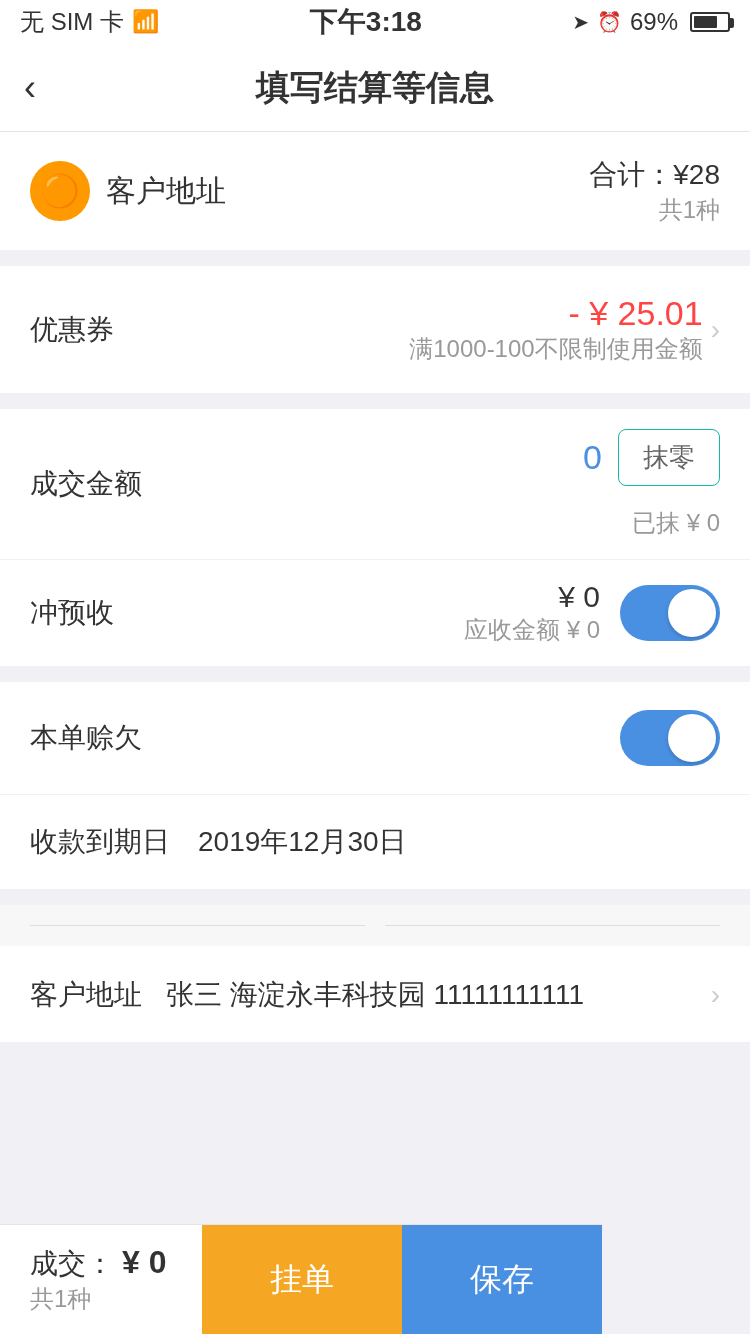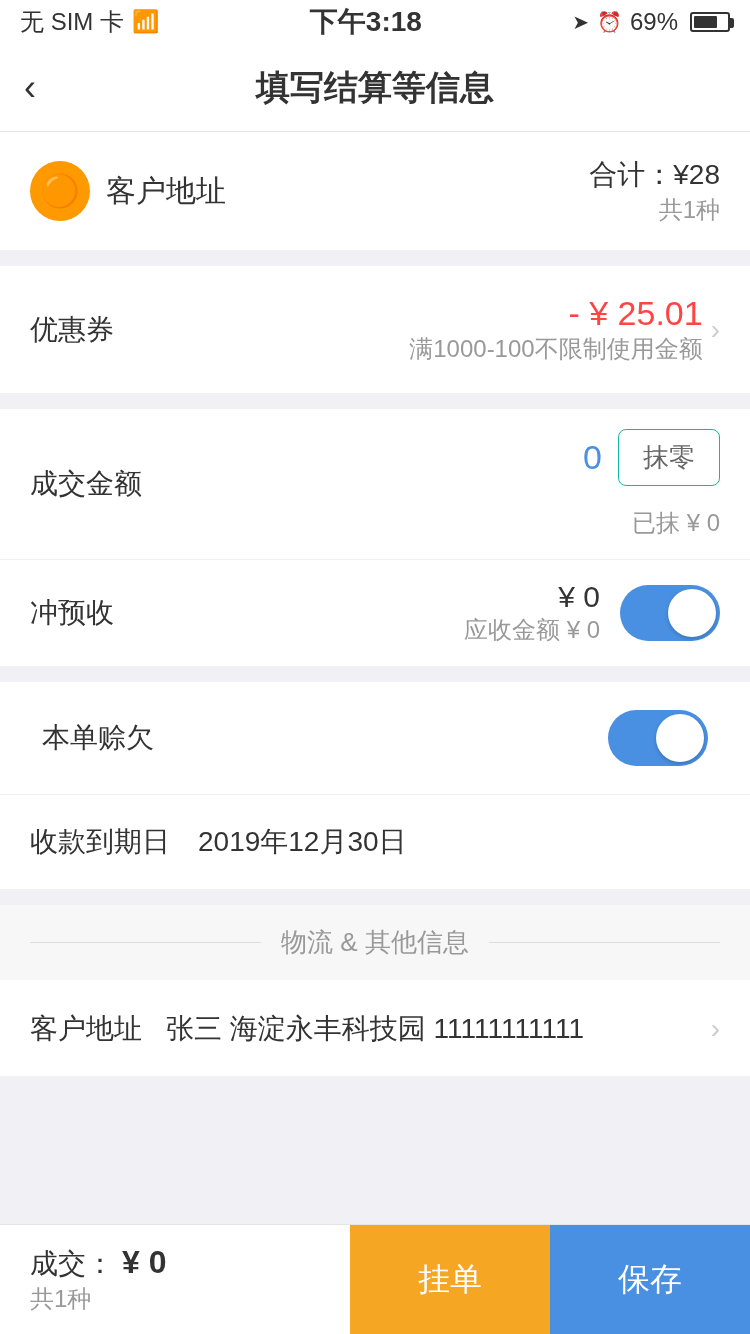--- a/index.html
+++ b/index.html
@@ -229,21 +229,21 @@
       background: #fff;
       box-shadow: 0 2px 4px rgba(0,0,0,0.2);
     }
 
     
     .debt-section {
       background: #fff;
       margin-bottom: 16px;
     }
     .debt-row {
-      padding: 28px 42px;
+      padding: 28px 30px;
       display: flex;
       align-items: center;
       justify-content: space-between;
     }
     .debt-date-row {
       padding: 28px 30px;
       display: flex;
       align-items: center;
       gap: 28px;
       border-top: 1px solid #f0f0f0;
@@ -288,21 +288,21 @@
       font-size: 28px;
       color: #333;
       flex: 1;
       margin-left: 16px;
     }
 
     
     .bottom-bar {
       position: fixed;
       bottom: 0;
-      width: 750px;
+      width: 602px;
       height: 110px;
       background: #fff;
       display: flex;
       align-items: center;
       border-top: 1px solid #e5e5e5;
     }
     .bottom-summary {
       flex: 1;
       padding: 0 30px;
     }
@@ -447,21 +447,20 @@
     </div>
     <div class="debt-date-row">
       <span class="debt-date-label">收款到期日</span>
       <span class="debt-date-value">2019年12月30日</span>
     </div>
   </div>
 
   <div class="form-section" style="margin-bottom:0;">
     <div class="logistics-header">
       <div class="logistics-line"></div>
-      <span class="logistics-title">物流 &amp; 其他信息</span>
       <div class="logistics-line"></div>
     </div>
     <div class="address-row" style="cursor:pointer;">
       <span class="address-label">客户地址</span>
       <span class="address-value">张三 海淀永丰科技园 11111111111</span>
       <span class="chevron-right">›</span>
     </div>
   </div>
 
 </div>

